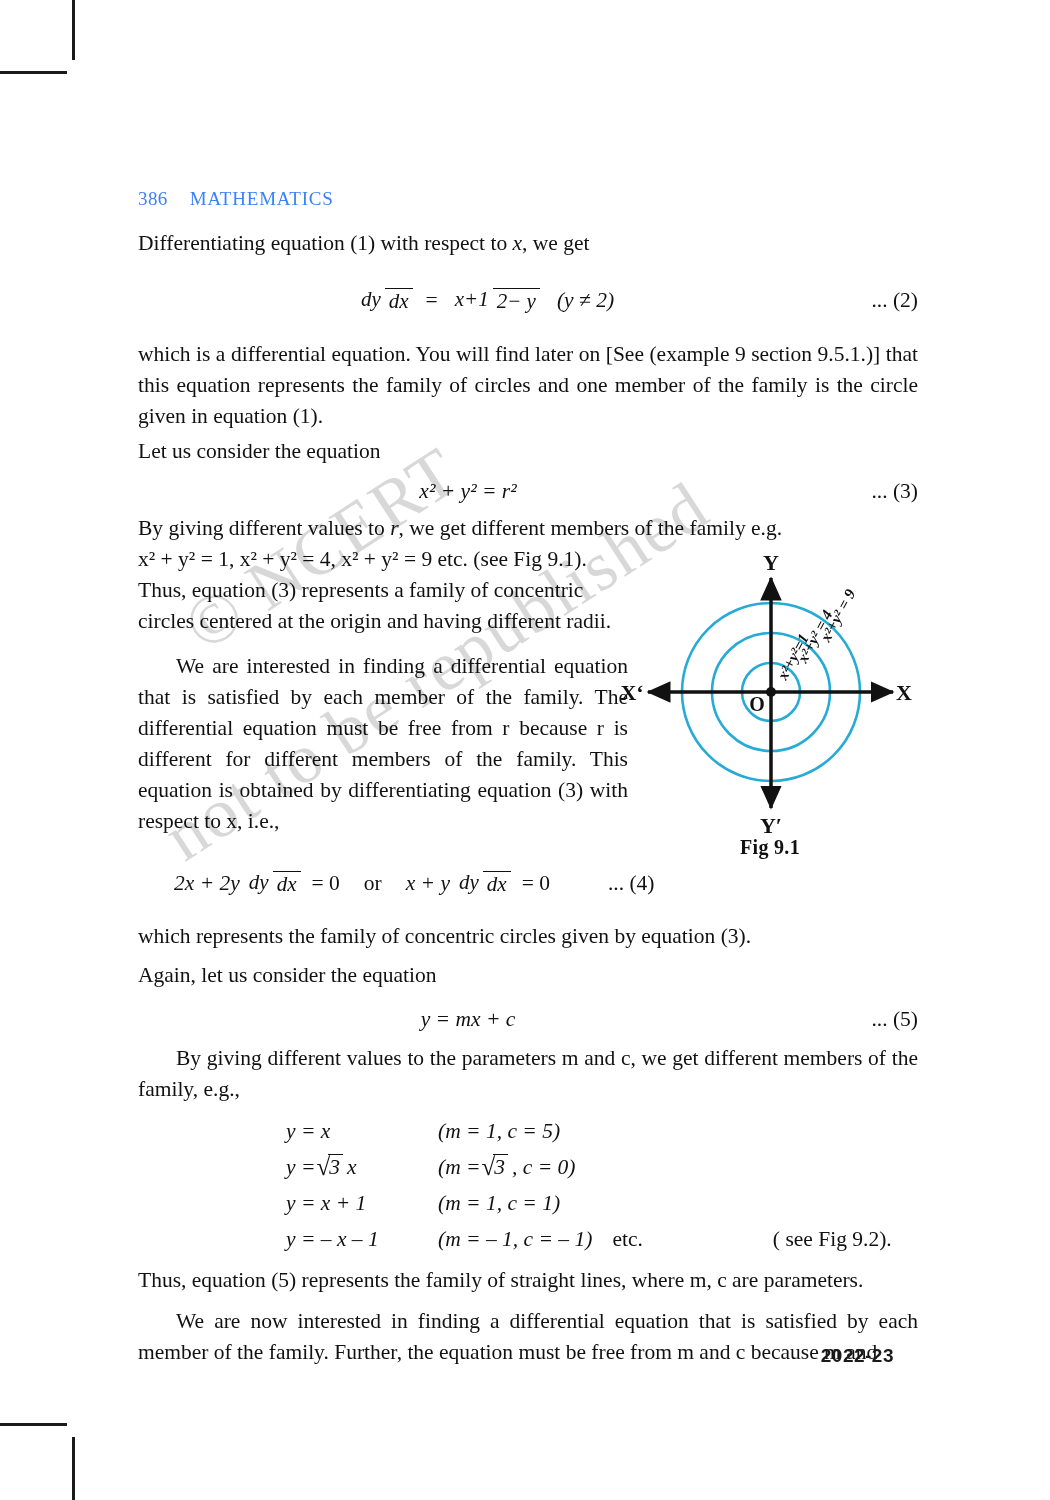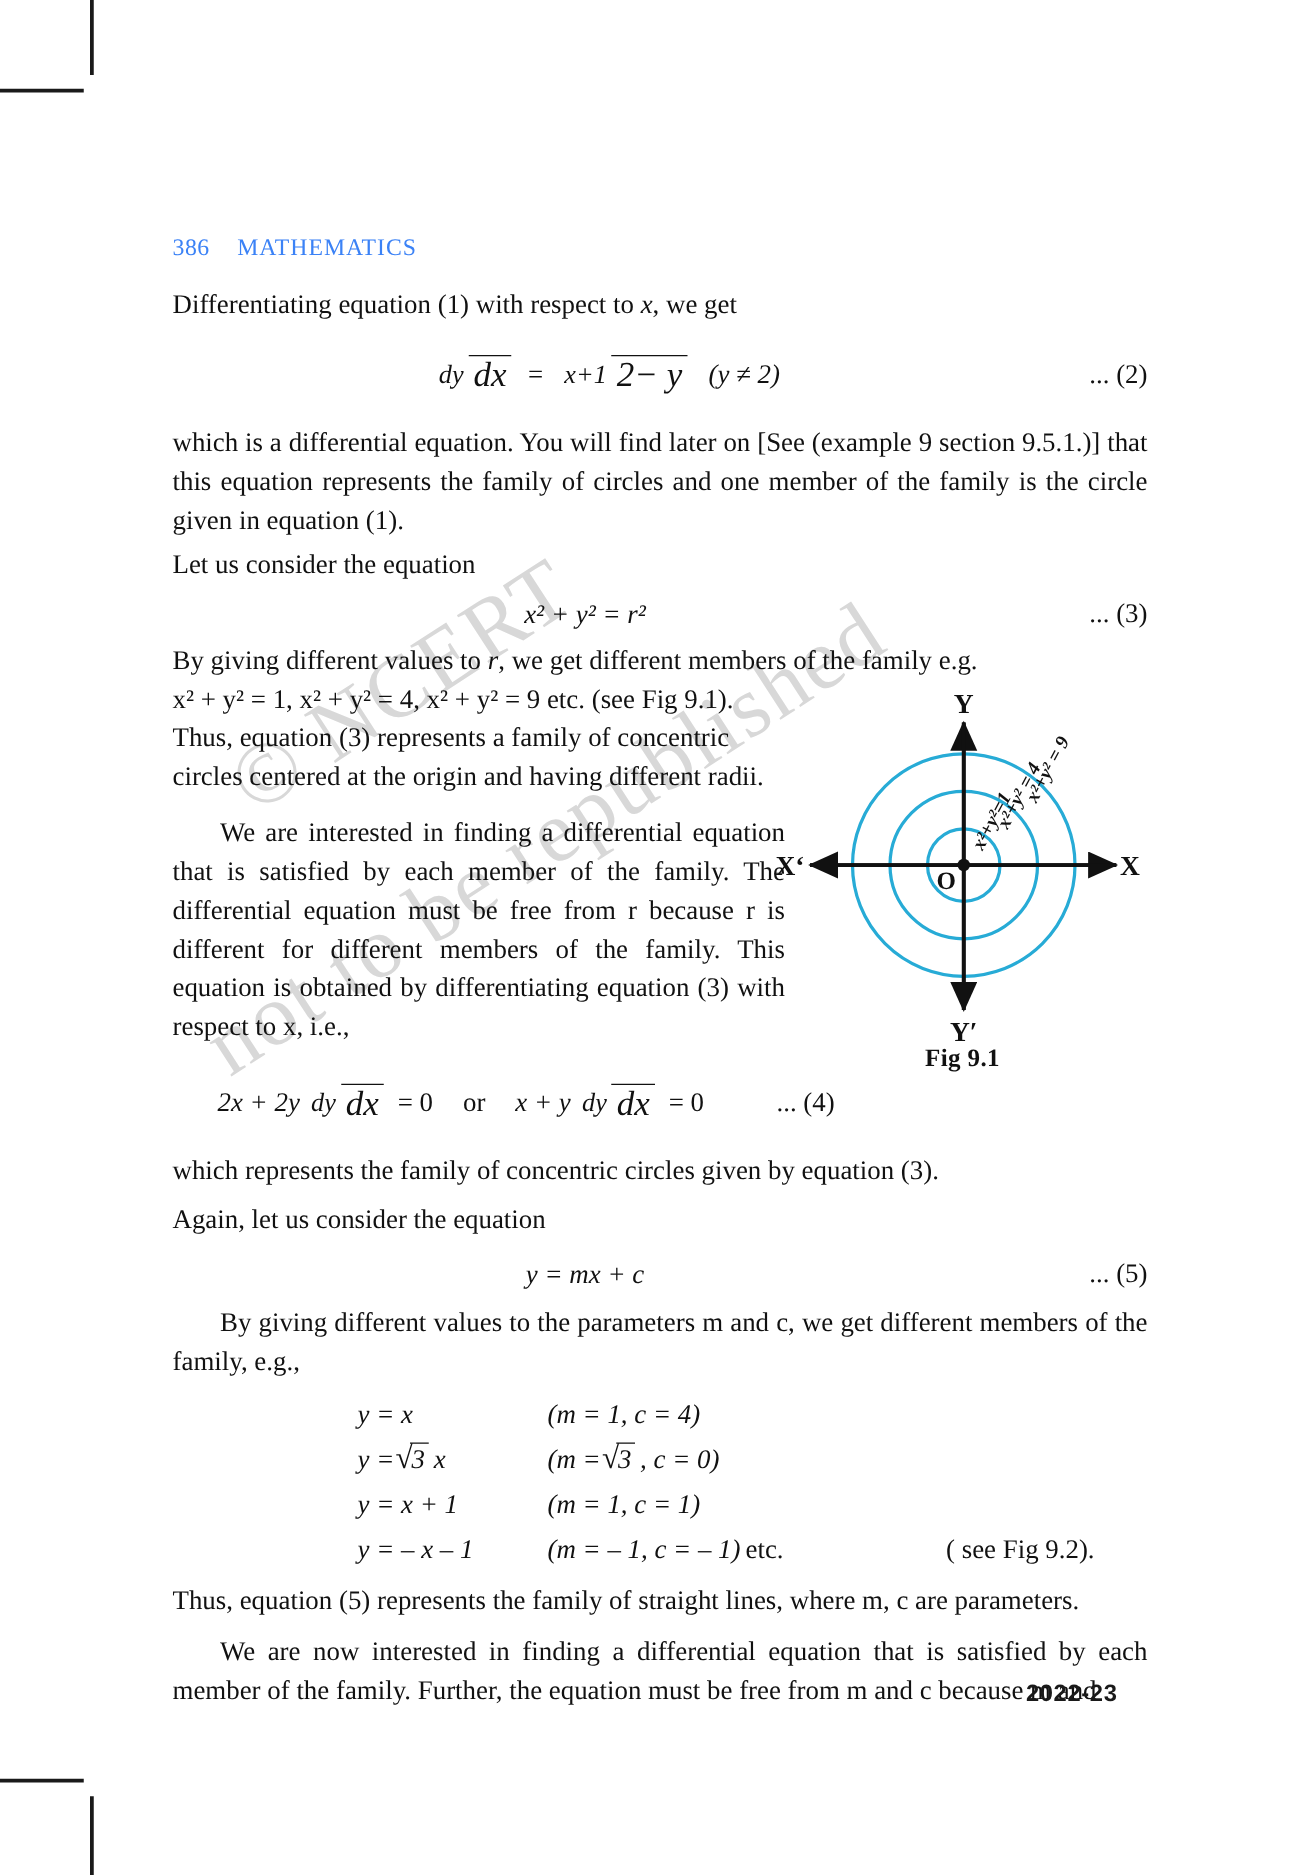--- a/index.html
+++ b/index.html
@@ -121,21 +121,21 @@
   }
   .frac .num {
     padding: 0 4px 1px 4px;
     line-height: 1.05;
     font-size: 21px;
   }
   .frac .den {
     padding: 1px 4px 0 4px;
     line-height: 1.05;
     border-top: 1.6px solid #111;
-    font-size: 28px;
+    font-size: 21px;
   }
 
   .sqrt {
     display: inline-flex;
     align-items: flex-start;
     margin: 0 1px;
   }
   .sqrt .radsym {
     font-size: 25px;
     line-height: 1;
@@ -179,21 +179,21 @@
     font-size: 21.5px;
     line-height: 36px;
   }
   .line-item {
     display: flex;
     align-items: center;
     height: 36px;
   }
   .line-item .lhs { width: 152px; padding-left: 148px; display: flex; align-items: center; }
   .line-item .rhs { display: flex; align-items: center; }
-  .line-item .tail { margin-left: 4px; text-align: right; }
+  .line-item .tail { margin-left: 20px; text-align: right; }
   .line-item .fignote { margin-left: 130px; }
 
   .footer {
     position: absolute;
     left: 0;
     top: 1345px;
     width: 894px;
     text-align: right;
     font-family: "Liberation Sans", sans-serif;
     font-size: 19px;
@@ -288,21 +288,21 @@
       </div>
       <span class="eq-num">... (5)</span>
     </div>
 
     <p class="para indent" style="margin-top:2px;">By giving different values to the parameters m and c, we get different members of the family, e.g.,</p>
 
     <div class="lines-list">
 
       <div class="line-item">
         <span class="lhs" style="font-style:italic;">y = x</span>
-        <span class="rhs" style="font-style:italic;">(m = 1,   c = 4)</span>
+        <span class="rhs" style="font-style:italic;">(m = 1,   c = 5)</span>
       </div>
 
       <div class="line-item">
         <span class="lhs" style="font-style:italic;">
           <span>y = </span>
           <span class="sqrt">
               <span class="radsym">√</span>
               <span class="rad">3</span>
             </span>
           <span style="margin-left:3px;">x</span>

